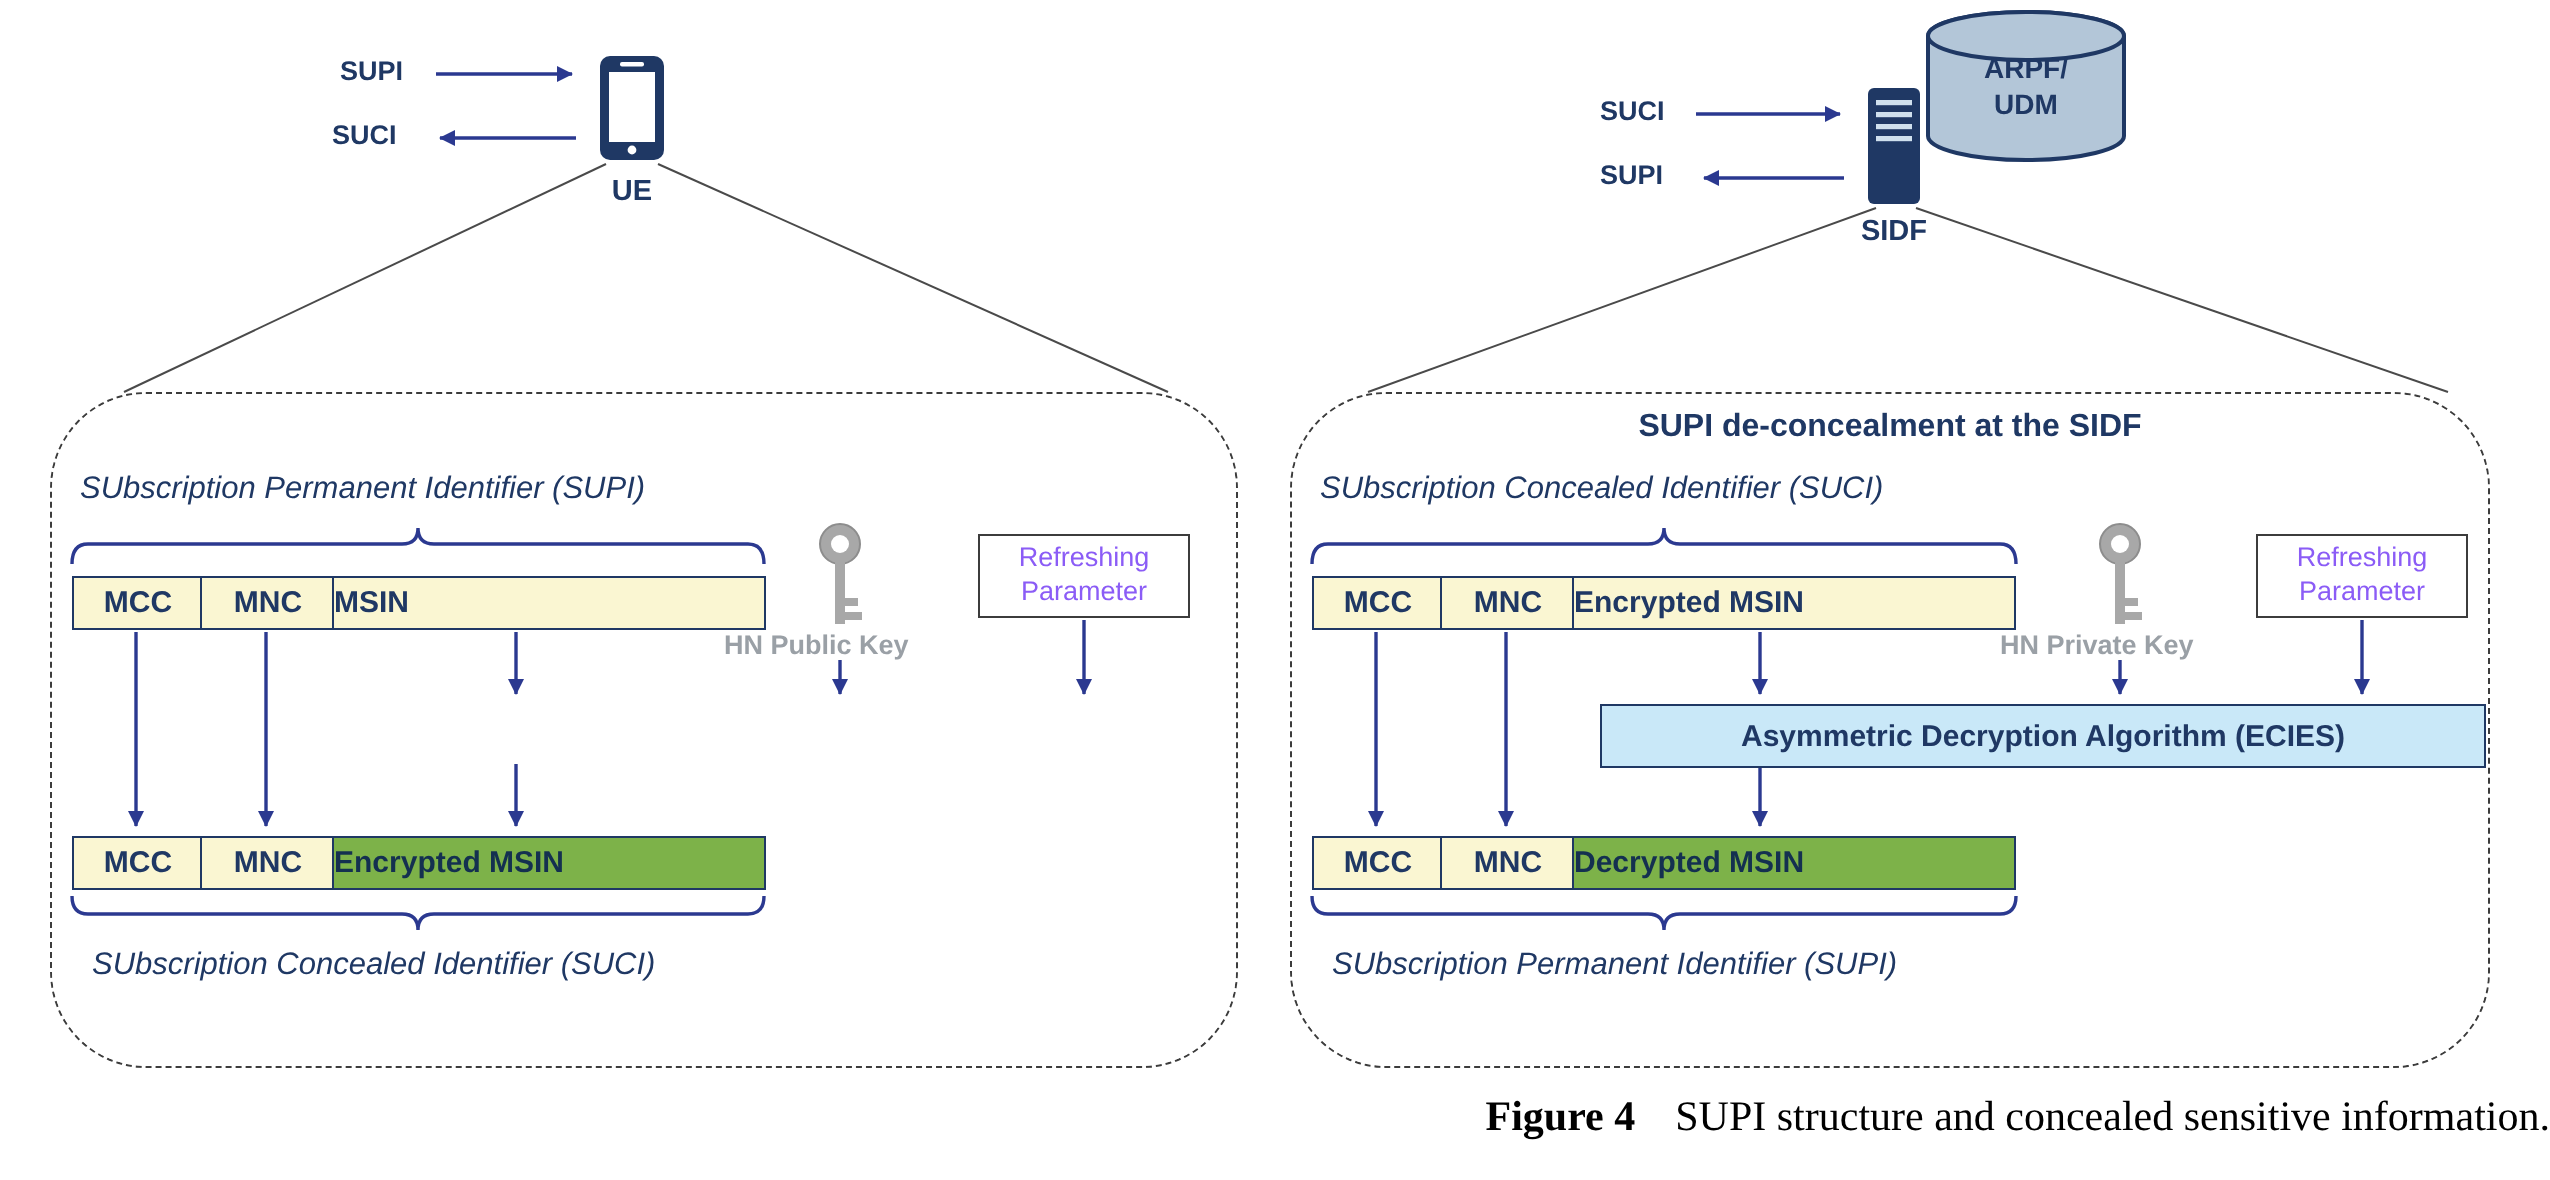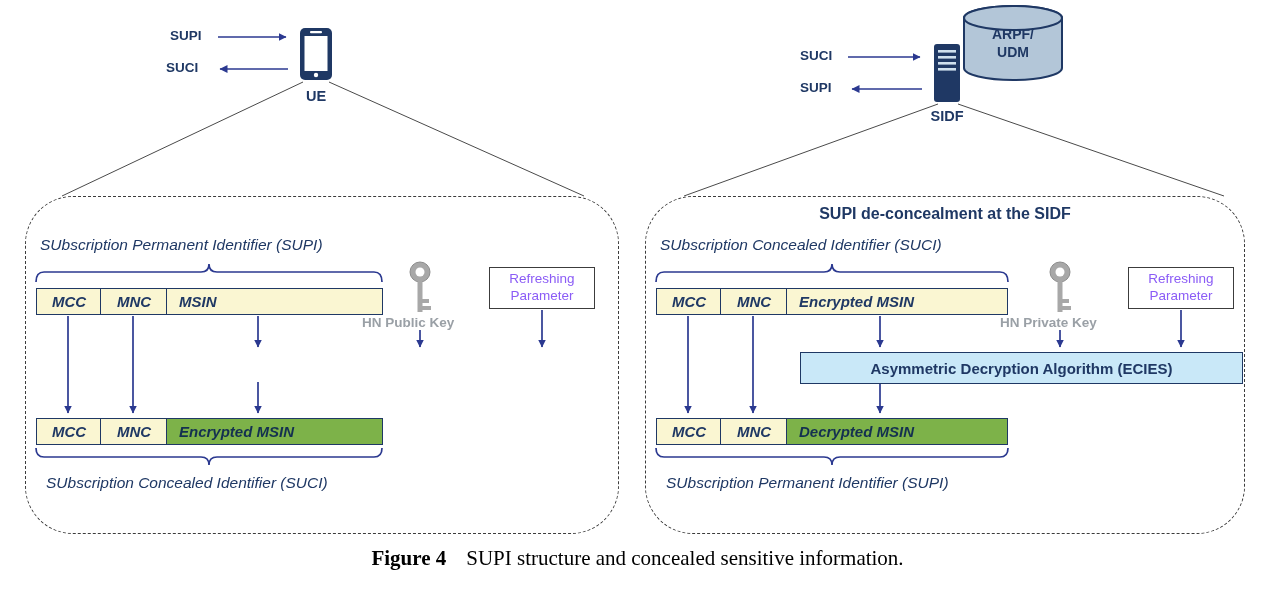--- a/index.html
+++ b/index.html
@@ -2,32 +2,32 @@
 <html><head>
 <meta charset="utf-8">
 <style>
   html,body{margin:0;padding:0;background:#ffffff;}
   #canvas{position:relative;width:1275px;height:590px;background:#ffffff;font-family:"Liberation Sans",sans-serif;overflow:hidden;}
   #overlay{position:absolute;left:0;top:0;pointer-events:none;}
   .abs{position:absolute;box-sizing:border-box;}
   .dashed-panel{border:1.6px dashed #3c3c3c;border-radius:48px;background:transparent;}
   .panel-title{font-weight:bold;color:#1F3864;font-size:16px;text-align:center;}
   .ident{font-style:italic;color:#1F3864;font-size:15.5px;white-space:nowrap;}
-  .box{border:1.6px solid #1F3864;display:flex;align-items:center;font-weight:bold;color:#1F3864;font-size:15px;font-style:italic;}
+  .box{border:1.6px solid #1F3864;display:flex;align-items:center;font-weight:bold;color:#1F3864;font-size:15px;}
   .cream{background:#FAF6D2;}
   .green{background:#7DB249;color:#143050;}
   .center{justify-content:center;}
-  .leftpad{padding-left:12px;}
+  .leftpad{padding-left:0;}
   .ecies{background:#C9E8F8;border:1.6px solid #1F3864;display:flex;align-items:center;justify-content:center;font-weight:bold;color:#1F3864;font-size:15px;}
   .refresh{background:#ffffff;border:1.3px solid #3c3c3c;color:#8b5cf6;font-size:13.5px;text-align:center;display:flex;align-items:center;justify-content:center;line-height:1.25;}
   .hn-label{color:#9aa0a6;font-weight:bold;font-size:13.5px;text-align:left;white-space:nowrap;}
   .arrow-label{font-weight:bold;color:#1F3864;font-size:13.5px;}
   .device-label{font-weight:bold;color:#1F3864;font-size:14.5px;text-align:center;}
   .db-label{font-weight:bold;color:#1F3864;font-size:14px;text-align:center;white-space:pre-line;line-height:1.25;}
-  .caption{width:1275px;text-align:center;font-family:"Liberation Serif",serif;font-size:21px;color:#000;}
+  .caption{width:1275px;text-align:right;font-family:"Liberation Serif",serif;font-size:21px;color:#000;}
   .caption .fig{font-weight:bold;}
   .caption .txt{margin-left:20px;}
 </style>
 </head>
 <body>
 
 <div id="canvas">
 
   <svg id="overlay" width="1275" height="590" viewBox="0 0 1275 590">
     <defs>

